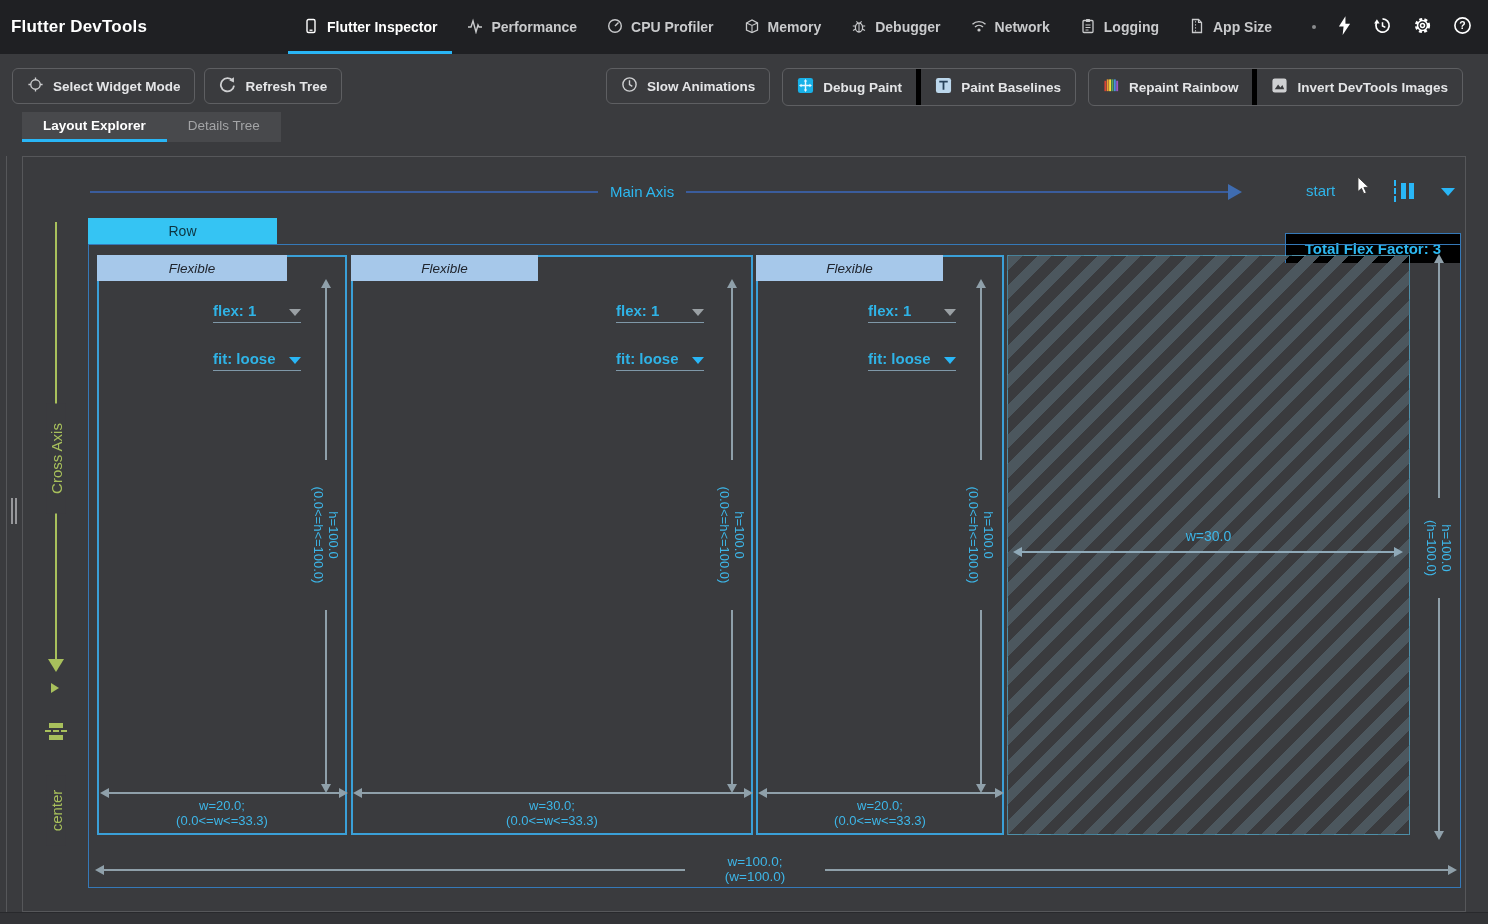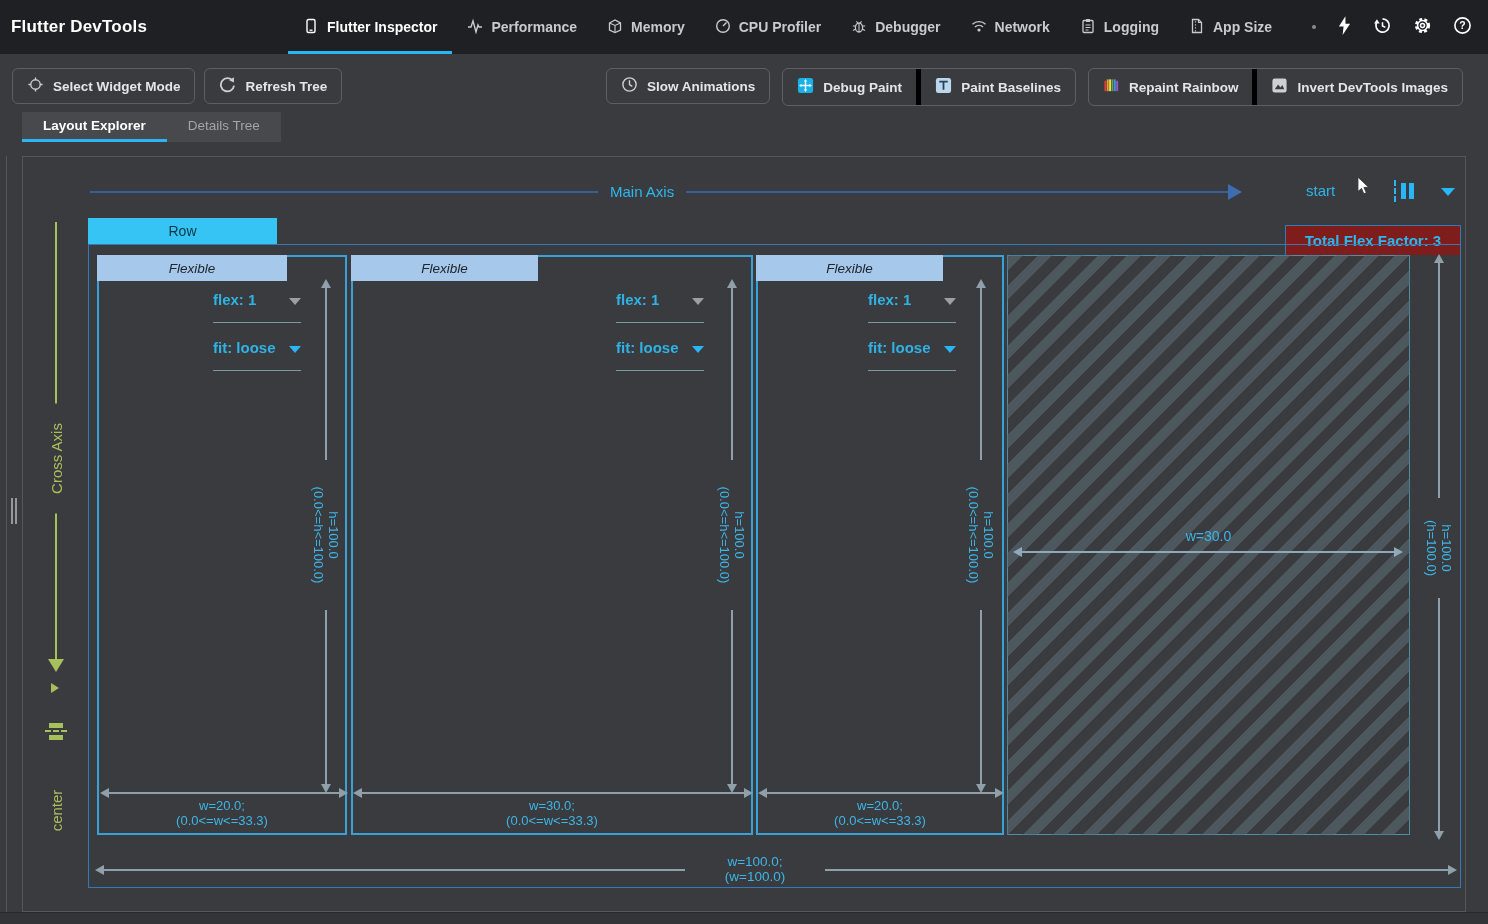--- a/index.html
+++ b/index.html
@@ -45,25 +45,25 @@
   
   .hline-arrow { position:absolute; height:2px; background:#8fa0aa; }
   .vline-arrow { position:absolute; width:2px;  background:#8fa0aa; }
   .ah { position:absolute; width:0; height:0; }
   .ah-left  { border-top:5px solid transparent; border-bottom:5px solid transparent; border-right:9px solid #8fa0aa; }
   .ah-right { border-top:5px solid transparent; border-bottom:5px solid transparent; border-left:9px solid #8fa0aa; }
   .ah-up    { border-left:5px solid transparent; border-right:5px solid transparent; border-bottom:9px solid #8fa0aa; }
   .ah-down  { border-left:5px solid transparent; border-right:5px solid transparent; border-top:9px solid #8fa0aa; }
   
   .row-tab { position:absolute; left:88px; top:218px; width:189px; height:26px; background:#35c4f3; color:#0d3440; font-size:14px; display:flex; align-items:center; justify-content:center; }
-  .flex-factor-tab { position:absolute; left:1285px; top:225px; width:176px; height:30px; border:1px solid #3579b8; border-bottom:none; color:#2cb8f0; font-weight:bold; font-size:15px; display:flex; align-items:center; justify-content:center; background:#7f1d1d; }
+  .flex-factor-tab { position:absolute; left:1285px; top:233px; width:176px; height:30px; border:1px solid #3579b8; border-bottom:none; color:#2cb8f0; font-weight:bold; font-size:15px; display:flex; align-items:center; justify-content:center; background:#000000; }
   .row-box { position:absolute; left:88px; top:244px; width:1373px; height:644px; border:1px solid #3579b8; }
   .child-box { position:absolute; top:255px; height:580px; border:2px solid #3aa0d8; }
   .child-header { position:absolute; top:255px; height:26px; background:#a6c8ea; color:#20252e; font-size:13.5px; display:flex; align-items:center; justify-content:center;font-style:italic; }
-  .dd-ctl { position:absolute; width:88px; height:24px; display:flex; align-items:flex-end; justify-content:space-between; border-bottom:1px solid #7f98a8; padding-bottom:14px; cursor:default; }
+  .dd-ctl { position:absolute; width:88px; height:24px; display:flex; align-items:flex-end; justify-content:space-between; border-bottom:1px solid #7f98a8; padding-bottom:3px; cursor:default; }
   .dd-ctl .lbl { color:#2fb3e6; font-size:15px; font-weight:bold; }
   .tri-gray { width:0; height:0; border-left:6px solid transparent; border-right:6px solid transparent; border-top:7px solid #9aa0a4; margin-bottom:3px; }
   .tri-cyan { width:0; height:0; border-left:6px solid transparent; border-right:6px solid transparent; border-top:7px solid #29b6f6; margin-bottom:3px; }
   .hatch {
     position:absolute; left:1007px; top:255px; width:403px; height:580px;
     border:1px solid rgba(80,190,230,.55);
     background:repeating-linear-gradient(135deg,#4c575e 0px,#4c575e 10px,rgba(0,0,0,0) 10px,rgba(0,0,0,0) 21px);
   }
   
   .main-axis-line { position:absolute; left:90px; top:191px; width:1138px; height:2px; background:#3a5c9c; }
@@ -91,31 +91,31 @@
         <span>Flutter Inspector</span>
       </div>
       <div class="nav-tab">
         <span><svg viewBox="0 0 16 16" width="16" height="16">
               <path d="M1 9 h3 l2 -6 3 11 2 -7 1 2 h3" fill="none" stroke="currentColor" stroke-width="1.4"></path>
             </svg></span>
         <span>Performance</span>
       </div>
       <div class="nav-tab">
         <span><svg viewBox="0 0 16 16" width="16" height="16">
+              <circle cx="8" cy="8" r="6.3" fill="none" stroke="currentColor" stroke-width="1.4"></circle>
+              <line x1="8" y1="8" x2="11.5" y2="4.5" stroke="currentColor" stroke-width="1.4"></line>
+            </svg></span>
+        <span>CPU Profiler</span>
+      </div>
+      <div class="nav-tab">
+        <span><svg viewBox="0 0 16 16" width="16" height="16">
               <path d="M2.5 5 L8 2 L13.5 5 V12 L8 14.5 L2.5 12 Z" fill="none" stroke="currentColor" stroke-width="1.3"></path>
               <path d="M2.5 5 L8 7.5 L13.5 5 M8 7.5 V14" fill="none" stroke="currentColor" stroke-width="1.1"></path>
             </svg></span>
         <span>Memory</span>
-      </div>
-      <div class="nav-tab">
-        <span><svg viewBox="0 0 16 16" width="16" height="16">
-              <circle cx="8" cy="8" r="6.3" fill="none" stroke="currentColor" stroke-width="1.4"></circle>
-              <line x1="8" y1="8" x2="11.5" y2="4.5" stroke="currentColor" stroke-width="1.4"></line>
-            </svg></span>
-        <span>CPU Profiler</span>
       </div>
       <div class="nav-tab">
         <span><svg viewBox="0 0 16 16" width="16" height="16">
               <ellipse cx="8" cy="9.5" rx="3.6" ry="4.5" fill="none" stroke="currentColor" stroke-width="1.3"></ellipse>
               <path d="M5.5 3.2 L6.8 5.2 M10.5 3.2 L9.2 5.2 M1.8 8 H4.4 M2 12.5 L4.8 11 M14.2 8 H11.6 M14 12.5 L11.2 11 M8 5 V14" stroke="currentColor" stroke-width="1.1" fill="none"></path>
             </svg></span>
         <span>Debugger</span>
       </div>
       <div class="nav-tab">
         <span><svg viewBox="0 0 16 16" width="16" height="16">

